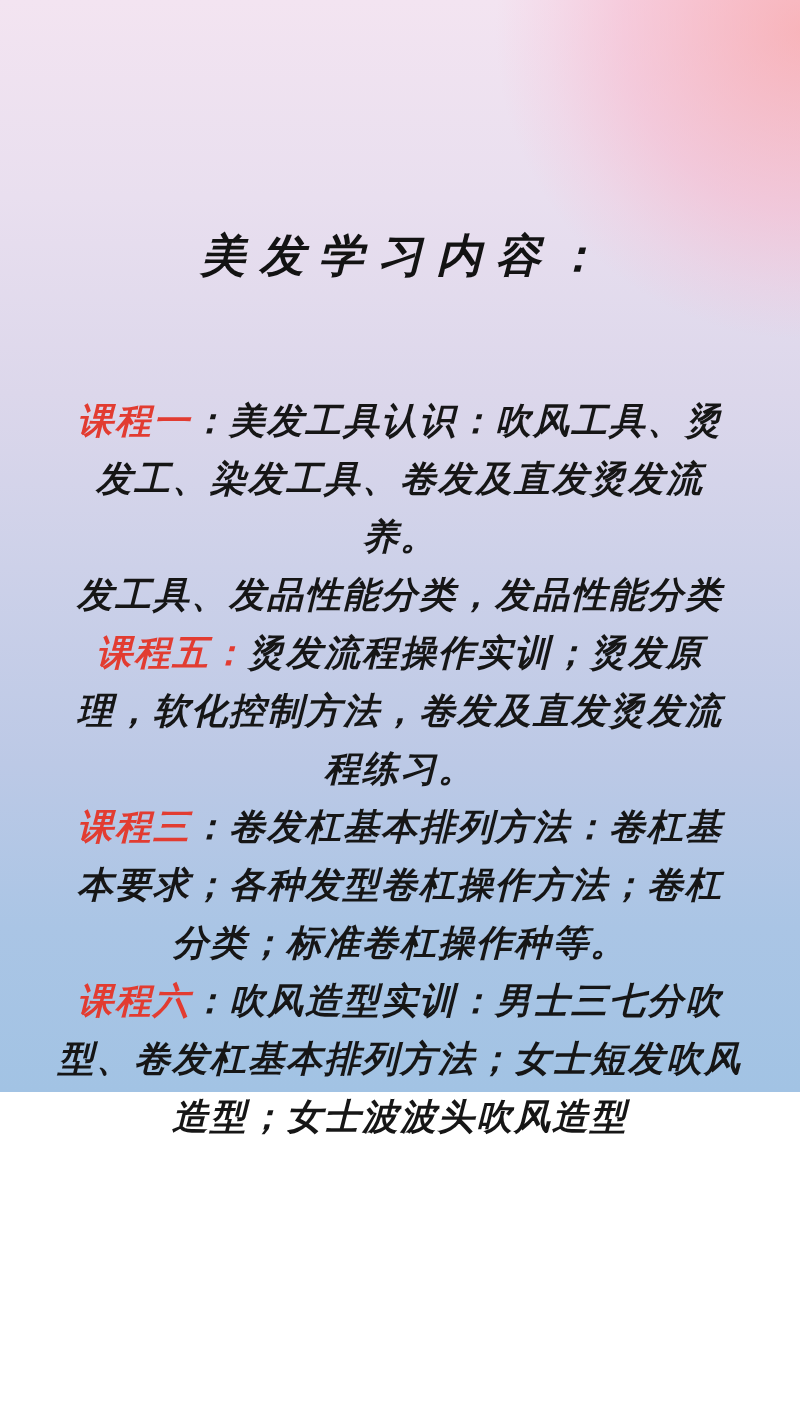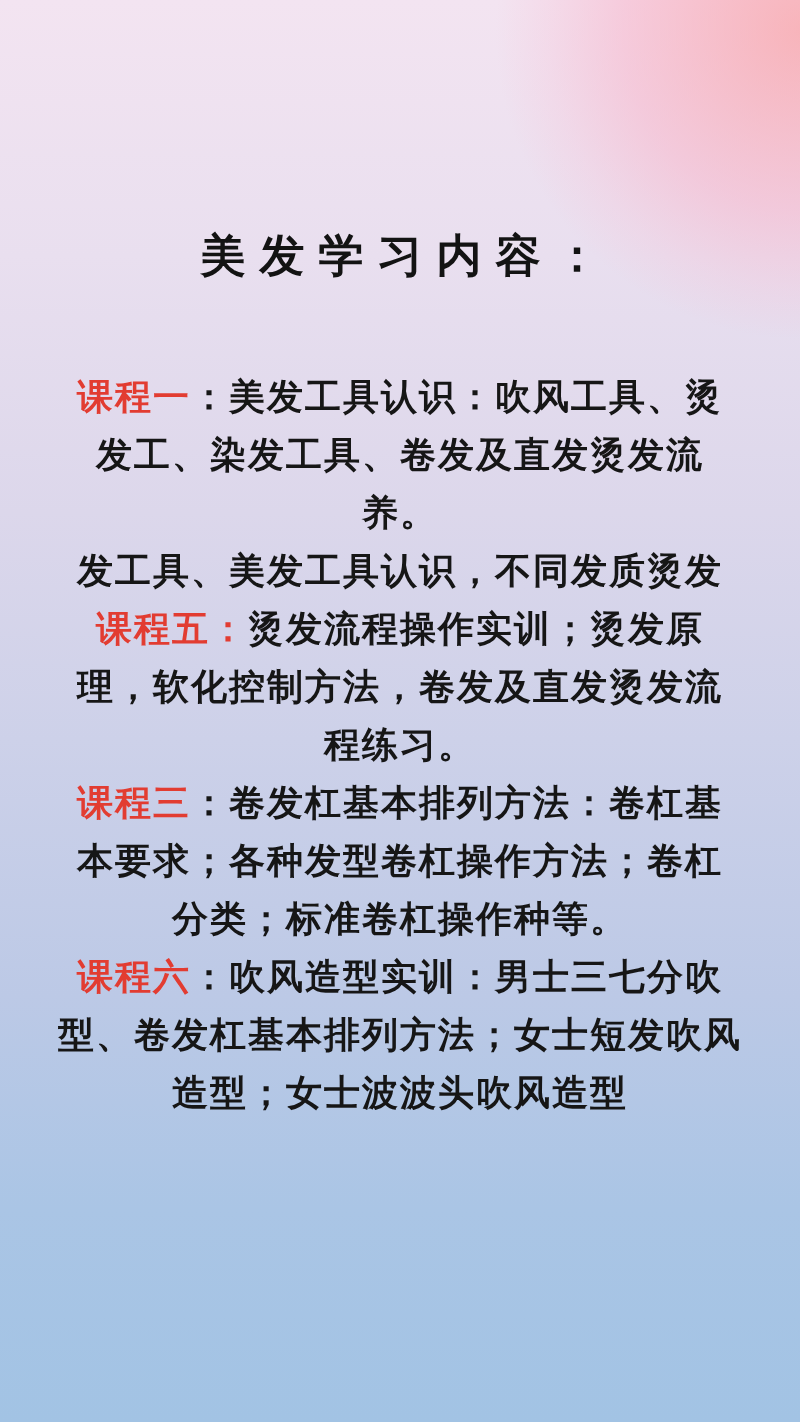--- a/index.html
+++ b/index.html
@@ -3,50 +3,51 @@
 <meta charset="utf-8">
 <style>
   html,body{margin:0;padding:0;}
   body{
     width:800px;height:1422px;
     font-family:"Liberation Sans","DejaVu Sans",sans-serif;
     overflow:hidden;
   }
   .poster{
     position:relative;
-    width:800px;height:1422px;
+    width:800px;height:1092px;
     box-sizing:border-box;
     padding-top:228px;
     background:
       radial-gradient(circle 430px at 805px 30px,
         rgba(252,148,150,0.60) 0%,
         rgba(250,172,194,0.45) 42%,
         rgba(250,182,205,0.20) 60%,
         rgba(250,190,210,0.0) 72%),
       linear-gradient(180deg,
         #f3e4f1 0%,
         #e9dfef 18%,
         #dcd7eb 36%,
         #cdd1e9 52%,
         #bcc9e6 70%,
         #aac5e5 85%,
         #a2c3e4 100%);
+    font-style: italic;
   }
   .title{
     margin:0;
     text-align:center;
     font-size:45px;
     line-height:56px;
     font-weight:900;
     color:#131313;
     letter-spacing:14px;
     text-indent:14px; 
   }
   .content{
-    margin-top:84px;
+    margin-top:108px;
     padding:0 34px;
   }
   .para{margin:0;}
   .line{
     text-align:center;
     font-size:36px;
     line-height:58px;
     font-weight:bold;
     color:#161616;
     letter-spacing:2px;
@@ -61,21 +62,21 @@
 
 <div class="poster">
   <h1 class="title">美发学习内容：</h1>
   <div class="content" id="content">
       <div class="para">
         <div class="line"><span class="label">课程一</span><span class="">：</span>美发工具认识：吹风工具、烫</div>
         <div class="line">发工、染发工具、卷发及直发烫发流</div>
         <div class="line">养。</div>
       </div>
       <div class="para">
-        <div class="line">发工具、美发工具认识，不同发质烫发</div>
+        <div class="line">发工具、发品性能分类，发品性能分类</div>
       </div>
       <div class="para">
         <div class="line"><span class="label">课程五</span><span class="label">：</span>烫发流程操作实训；烫发原</div>
         <div class="line">理，软化控制方法，卷发及直发烫发流</div>
         <div class="line">程练习。</div>
       </div>
       <div class="para">
         <div class="line"><span class="label">课程三</span><span class="">：</span>卷发杠基本排列方法：卷杠基</div>
         <div class="line">本要求；各种发型卷杠操作方法；卷杠</div>
         <div class="line">分类；标准卷杠操作种等。</div>

